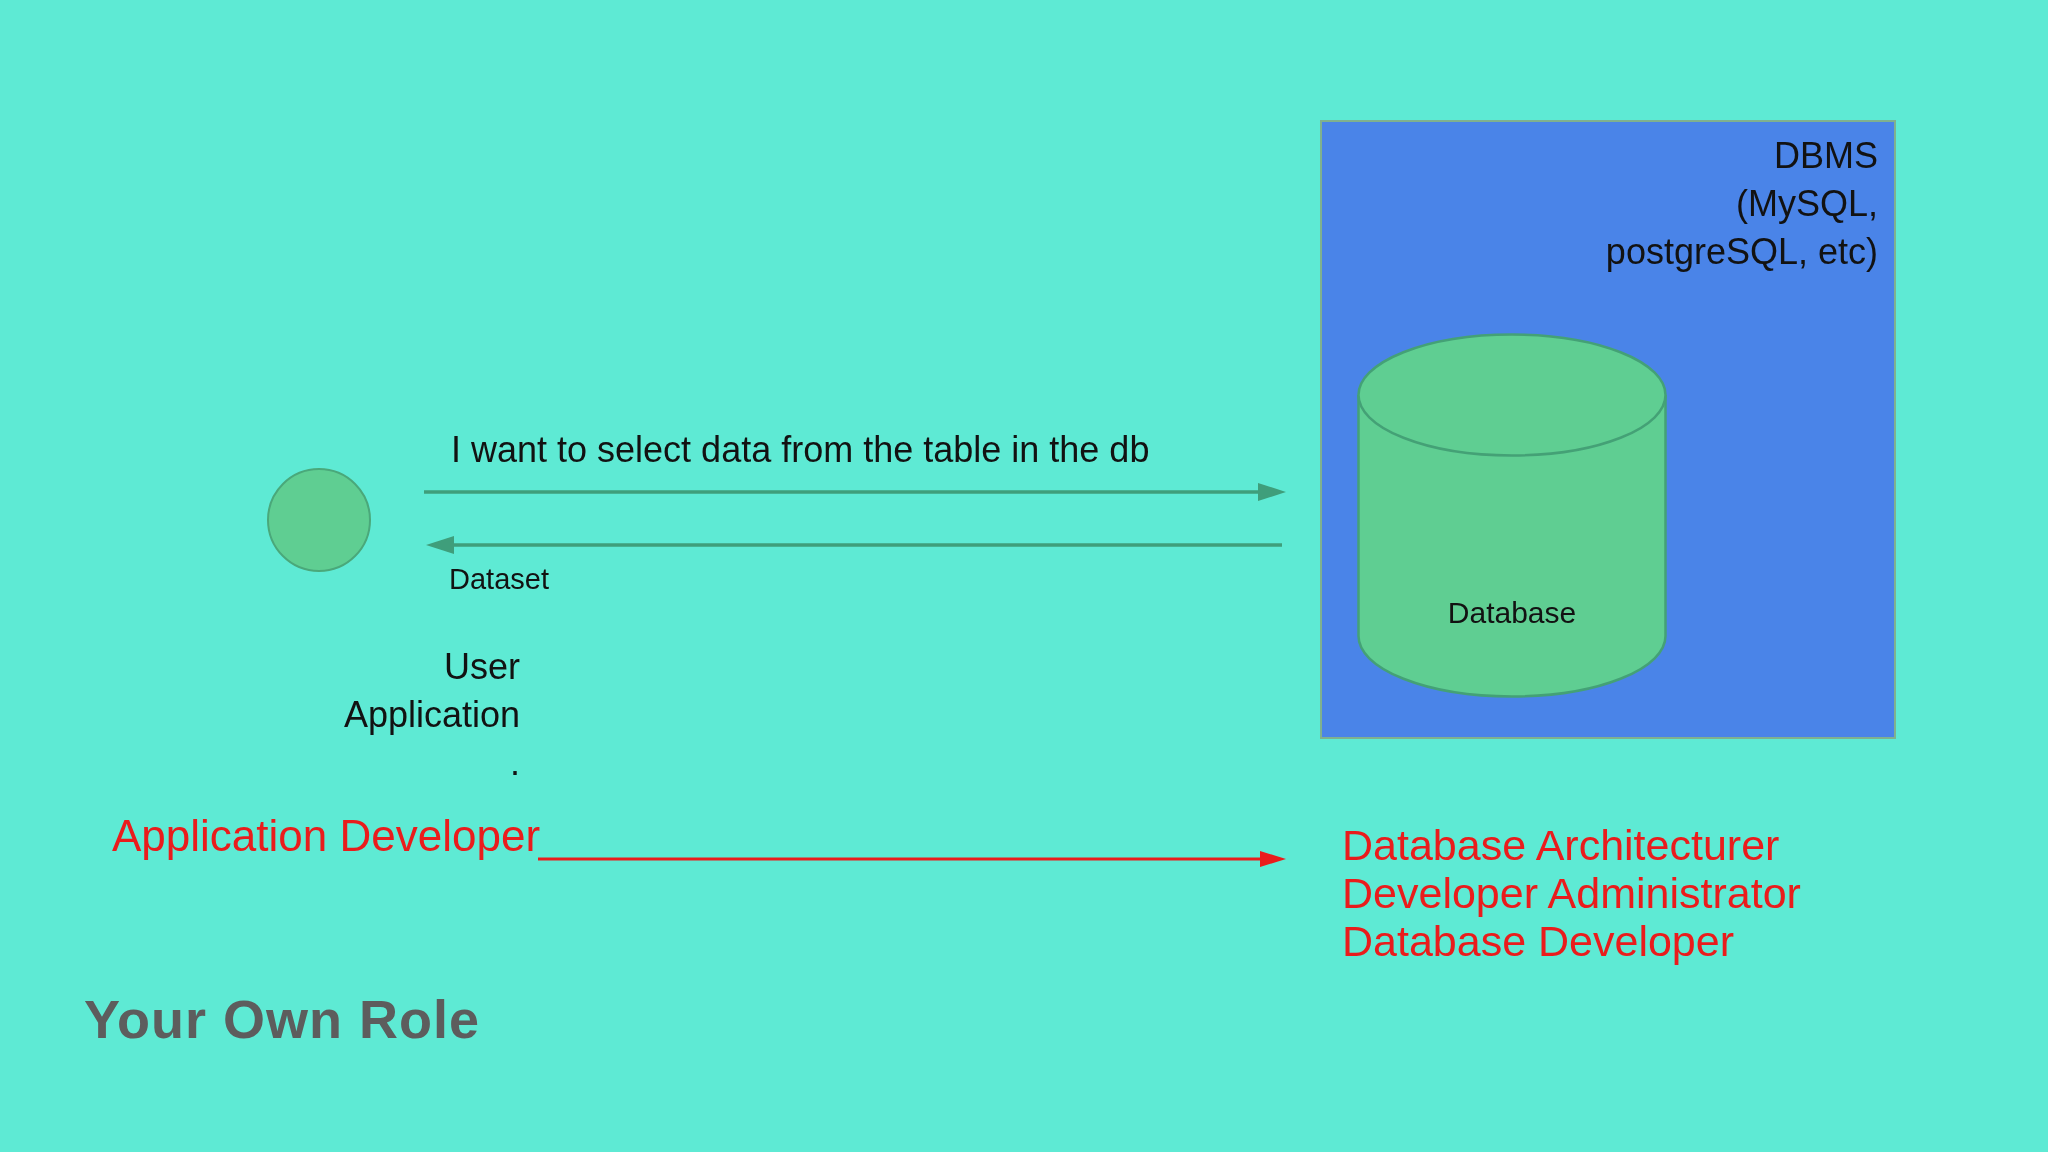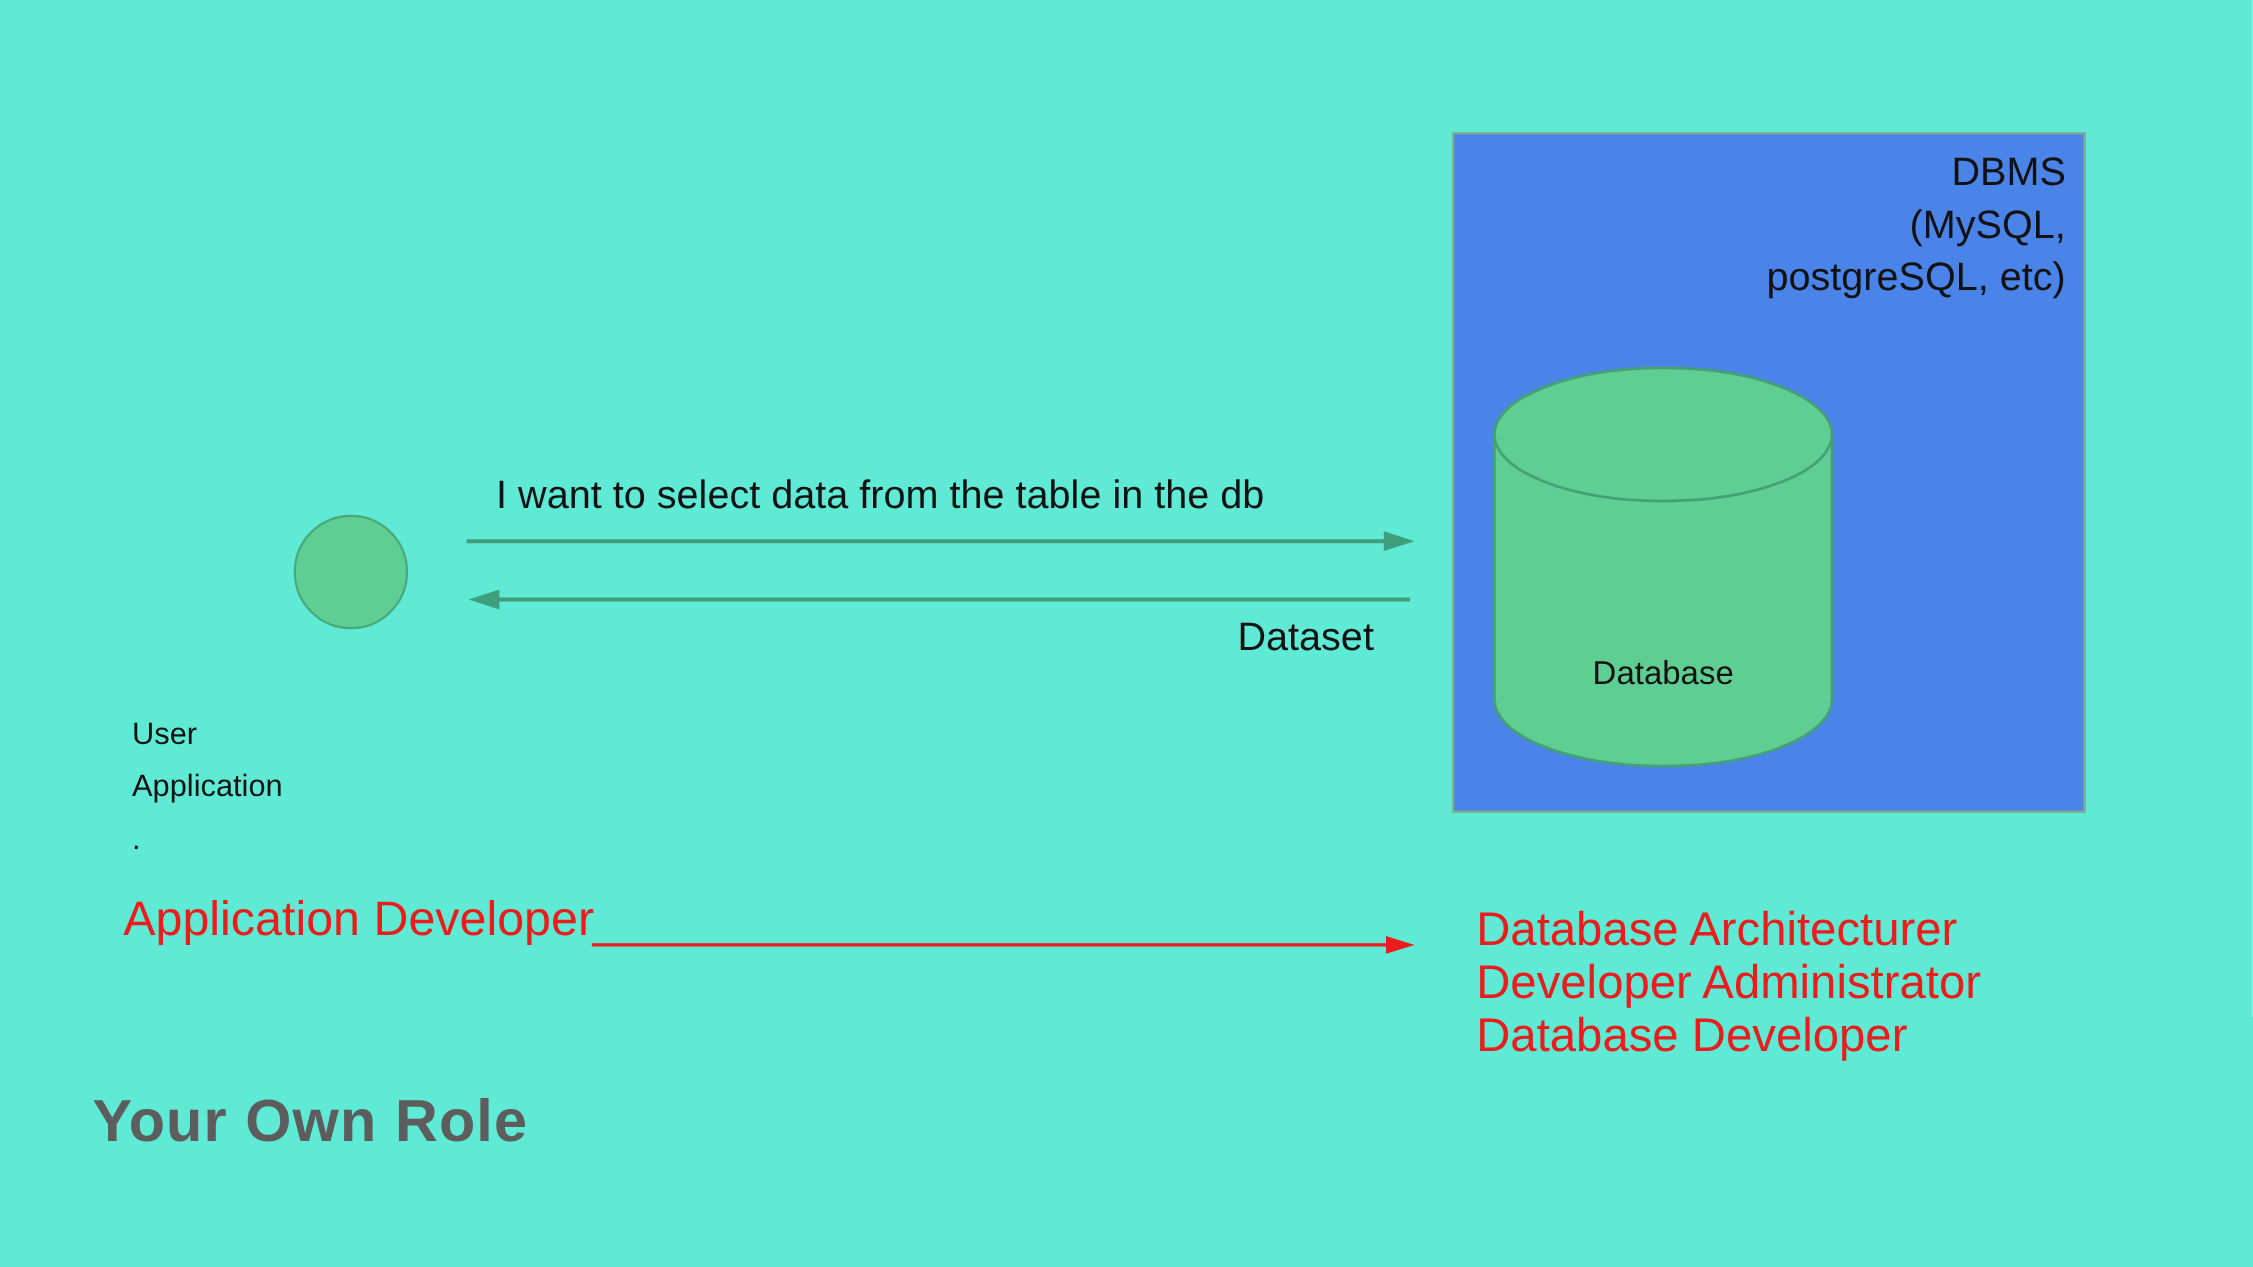--- a/index.html
+++ b/index.html
@@ -49,40 +49,40 @@
     left: 267px; top: 468px;
     width: 104px; height: 104px;
     border-radius: 50%;
     background: #5fce92;
     border: 2px solid #4aa87a;
     box-sizing: border-box;
   }
   .user-label {
     left: 120px; top: 643px;
     width: 400px;
-    text-align: left;
-    font-size: 28px;
+    text-align: right;
+    font-size: 36px;
     line-height: 48px;
     color: #121212;
   }
   .user-label span { display: block; }
 
   
   .msg-request {
     left: 451px; top: 426px;
     width: 800px;
     font-size: 36px;
     line-height: 48px;
     color: #121212;
   }
   .msg-response {
     left: 449px; top: 555px;
     width: 800px;
-    text-align: right;
-    font-size: 36px;
+    text-align: left;
+    font-size: 29px;
     line-height: 48px;
     color: #121212;
   }
 
   
   .arrow-request  { left: 424px; top: 480px; }
   .arrow-response { left: 426px; top: 533px; }
   .arrow-roles    { left: 538px; top: 847px; }
 
   

